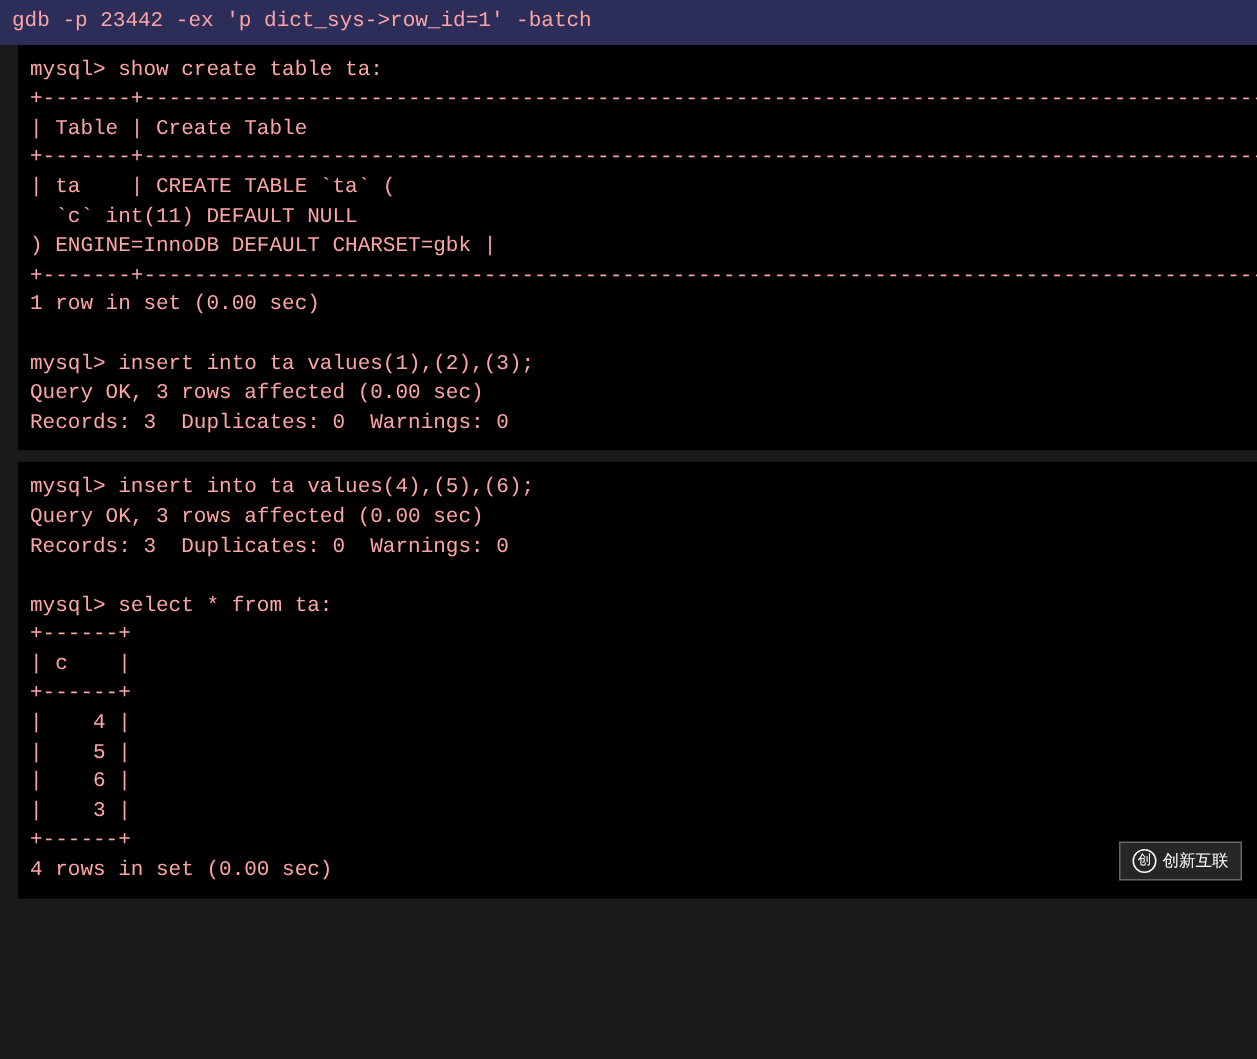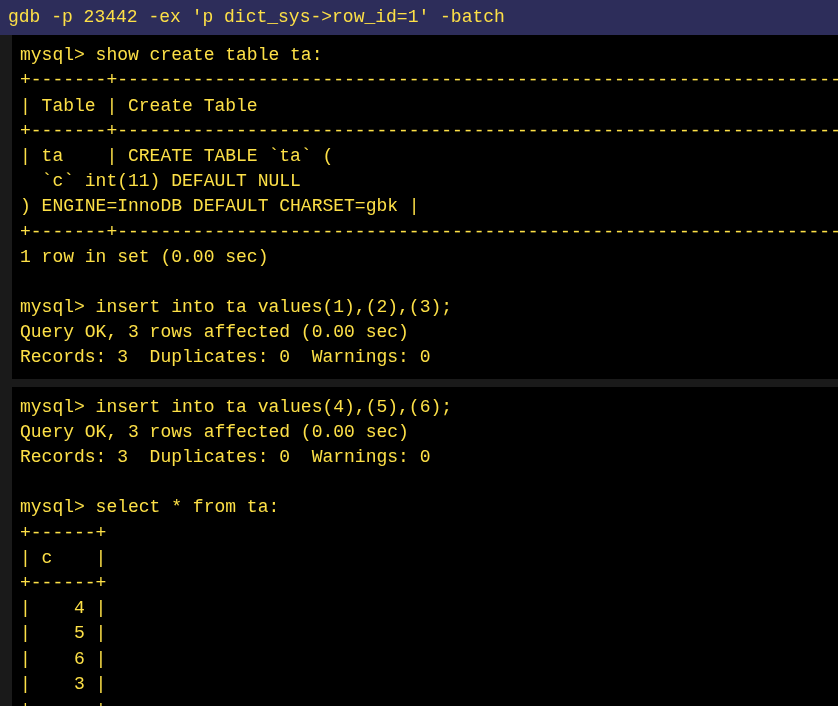--- a/index.html
+++ b/index.html
@@ -57,24 +57,24 @@
       border: 1px solid white;
       border-radius: 50%;
       display: inline-flex;
       align-items: center;
       justify-content: center;
       font-size: 9px;
     }
 
     pre {
       font-family: 'Courier New', Courier, monospace;
-      font-size: 18px;
+      font-size: 14px;
       line-height: 1.4;
       white-space: pre;
-      color: #fde047;
+      color: #fca5a5;
     }
 
     .section-container {
       position: relative;
     }
   </style>
 </head>
 <body>
 
 <div class="section-container">

